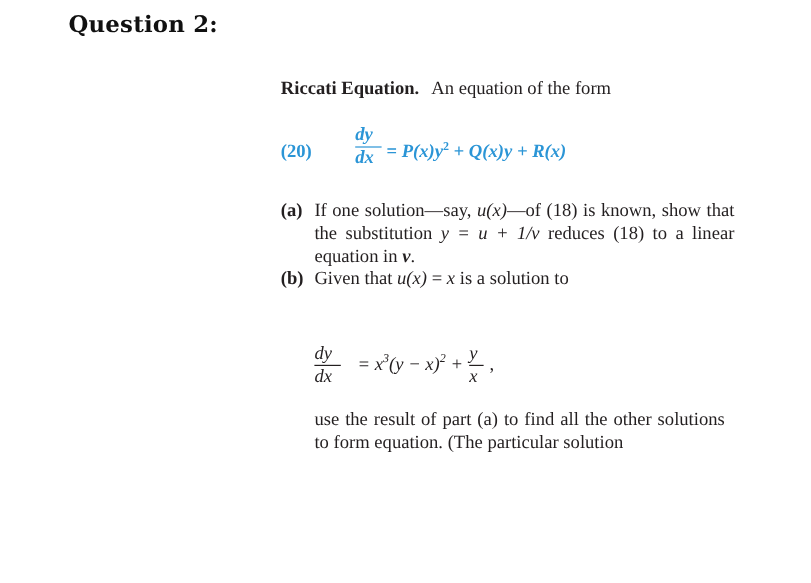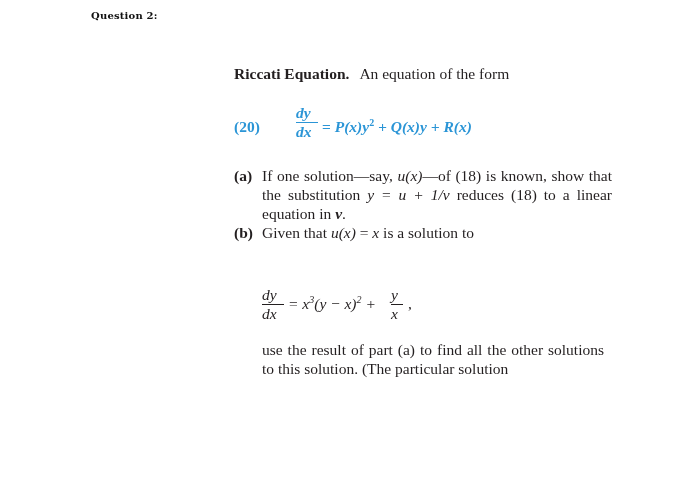--- a/index.html
+++ b/index.html
@@ -14,24 +14,23 @@
       overflow: hidden;
       font-family: "Liberation Serif", "DejaVu Serif", serif;
       color: #231f20;
     }
     .heading {
       position: absolute;
       left: 57px;
       top: 10px;
       font-family: "DejaVu Serif", "Liberation Serif", serif;
       font-weight: bold;
-      font-size: 10px;
+      font-size: 19px;
       letter-spacing: 0.2px;
       color: #111;
-      margin-left: 34px;
     }
     .block {
       position: absolute;
       left: 234px;
       width: 378px;
       font-size: 15.5px;
       line-height: 19px;
     }
     .intro { top: 64px; }
     .intro .title { font-weight: bold; margin-right: 10px; text-align: right; }
@@ -87,21 +86,21 @@
       position: absolute;
       left: 262px;
       top: 286px;
       height: 46px;
       font-size: 15.5px;
     }
     .eqb .frac { font-weight: normal; }
     .eqb .f1 { left: 0; top: 0; width: 22px; }
     .eqb .mid {
       position: absolute;
-      left: 26px;
+      left: 36px;
       top: 9px;
       white-space: nowrap;
     }
     .eqb .f2 { left: 129px; top: 0; width: 12px; }
     .eqb .comma { position: absolute; left: 146px; top: 9px; }
     .tail { top: 340px; left: 262px; width: 342px; text-align: justify; }
   </style>
 </head>
 <body>
 
@@ -137,13 +136,13 @@
     <span class="den">dx</span>
   </span>
   <span class="mid it"><span>= x</span><sup>3</sup><span>(y − x)</span><sup>2</sup><span> +</span></span>
   <span class="frac f2">
     <span class="num">y</span>
     <span class="den">x</span>
   </span>
   <span class="comma">,</span>
 </div>
 
-<div class="block tail">use the result of part (a) to find all the other solutions to this solution. (The particular solution</div>
+<div class="block tail">use the result of part (a) to find all the other solutions to form equation. (The particular solution</div>
 
 </body></html>

